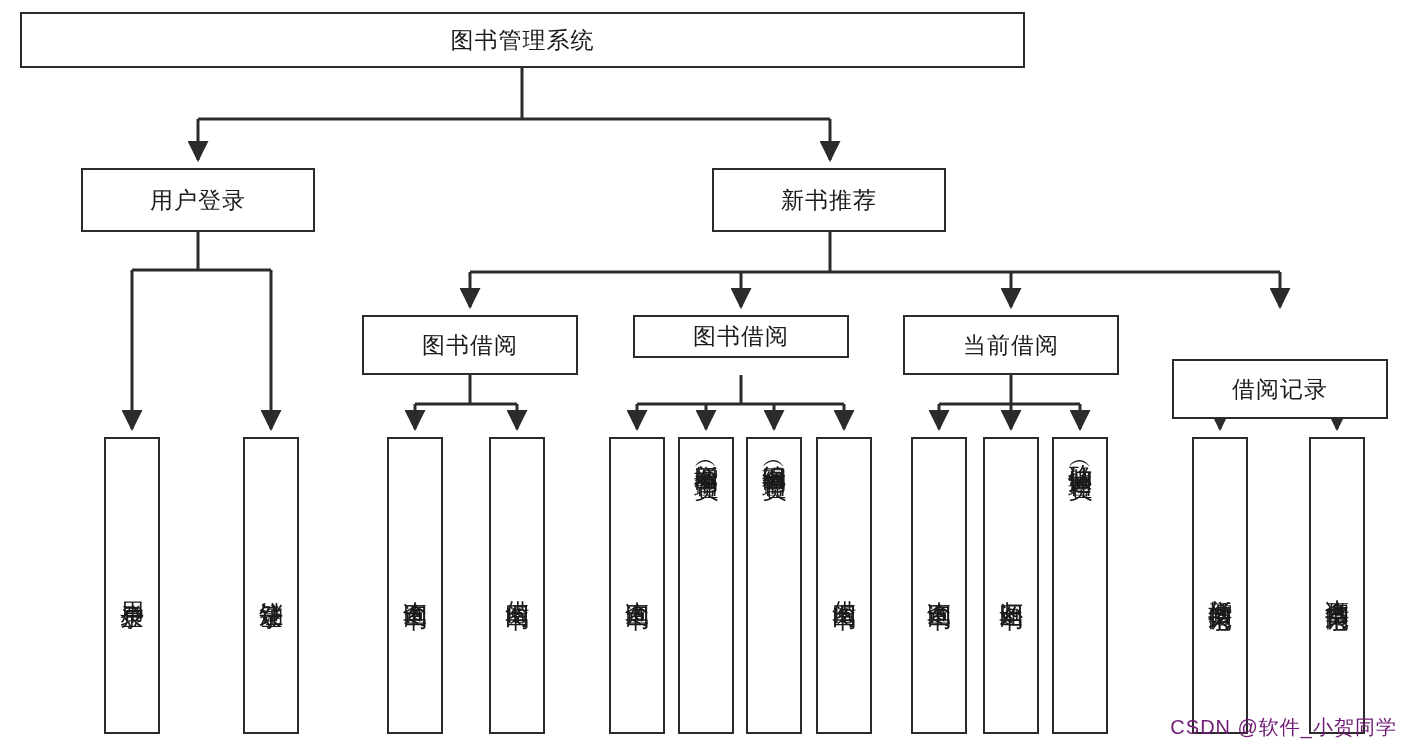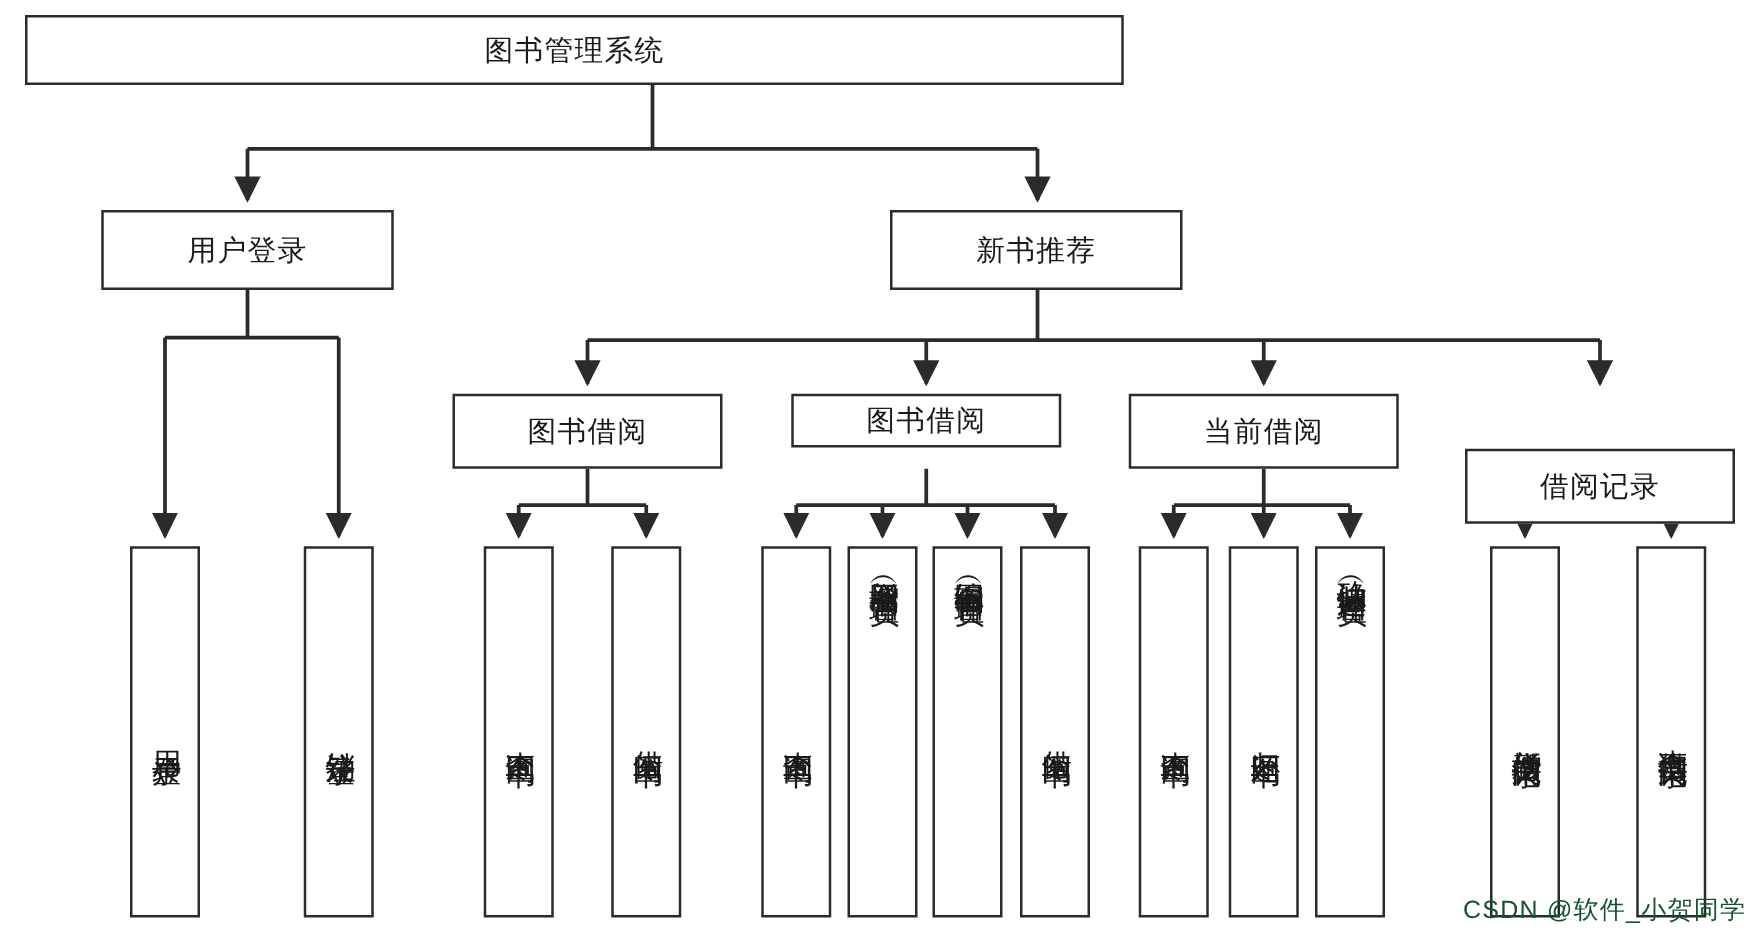--- a/index.html
+++ b/index.html
@@ -56,21 +56,21 @@
   }
   .leaf-mid {
     align-items: center;
     padding-top: 0;
   }
   #watermark {
     position: absolute;
     right: 8px;
     bottom: 6px;
     font-size: 20px;
-    color: #14532d;
+    color: #701a75;
     letter-spacing: 1px;
     z-index: 6;
     white-space: nowrap;
     font-family: "Liberation Sans", "DejaVu Sans", sans-serif;
   }
 </style>
 </head>
 <body>
 
 <div id="canvas">
@@ -119,21 +119,21 @@
       <path d="M 1011 404 L 1011 429" marker-end="url(#arrow)"></path>
       <path d="M 1080 404 L 1080 429" marker-end="url(#arrow)"></path>
 
       <path d="M 1280 375 L 1280 404"></path>
       <path d="M 1220 404 L 1337 404"></path>
       <path d="M 1220 404 L 1220 429" marker-end="url(#arrow)"></path>
       <path d="M 1337 404 L 1337 429" marker-end="url(#arrow)"></path>
     </g>
   </svg>
 
-  <div class="node" style="left:20px; top:12px; width:879px; height:56px;">
+  <div class="node" style="left:20px; top:12px; width:1005px; height:56px;">
     <span class="node-h">图书管理系统</span>
   </div>
 
   <div class="node" style="left:81px; top:168px; width:234px; height:64px;">
     <span class="node-h">用户登录</span>
   </div>
   <div class="node" style="left:712px; top:168px; width:234px; height:64px;">
     <span class="node-h">新书推荐</span>
   </div>
 

